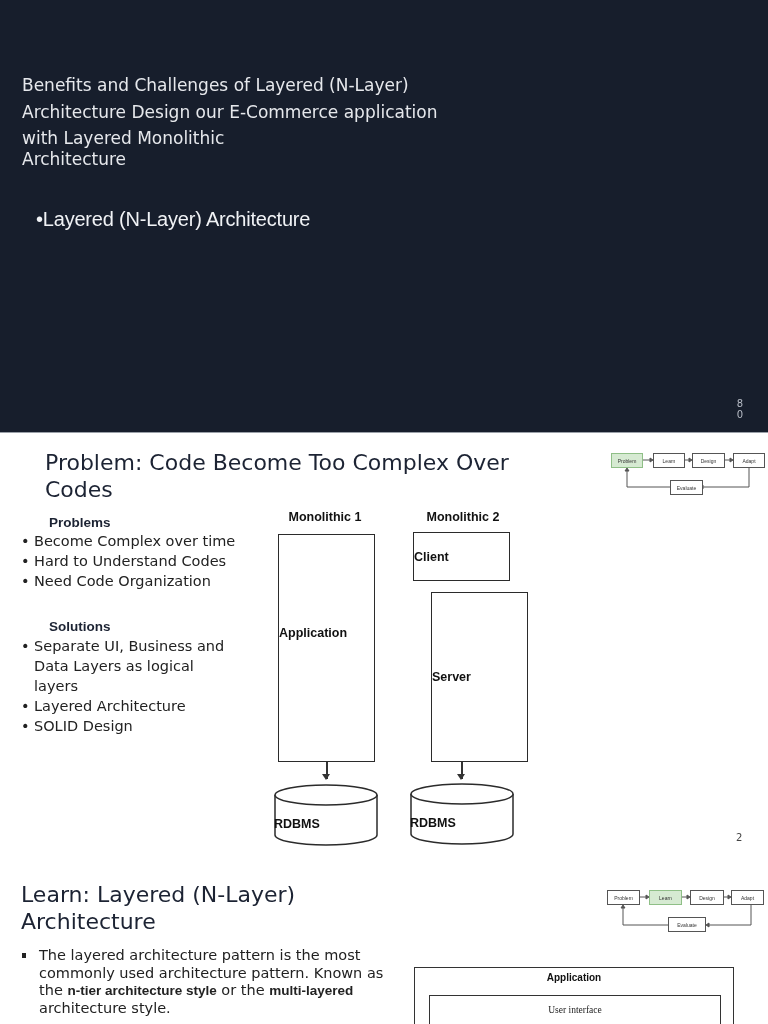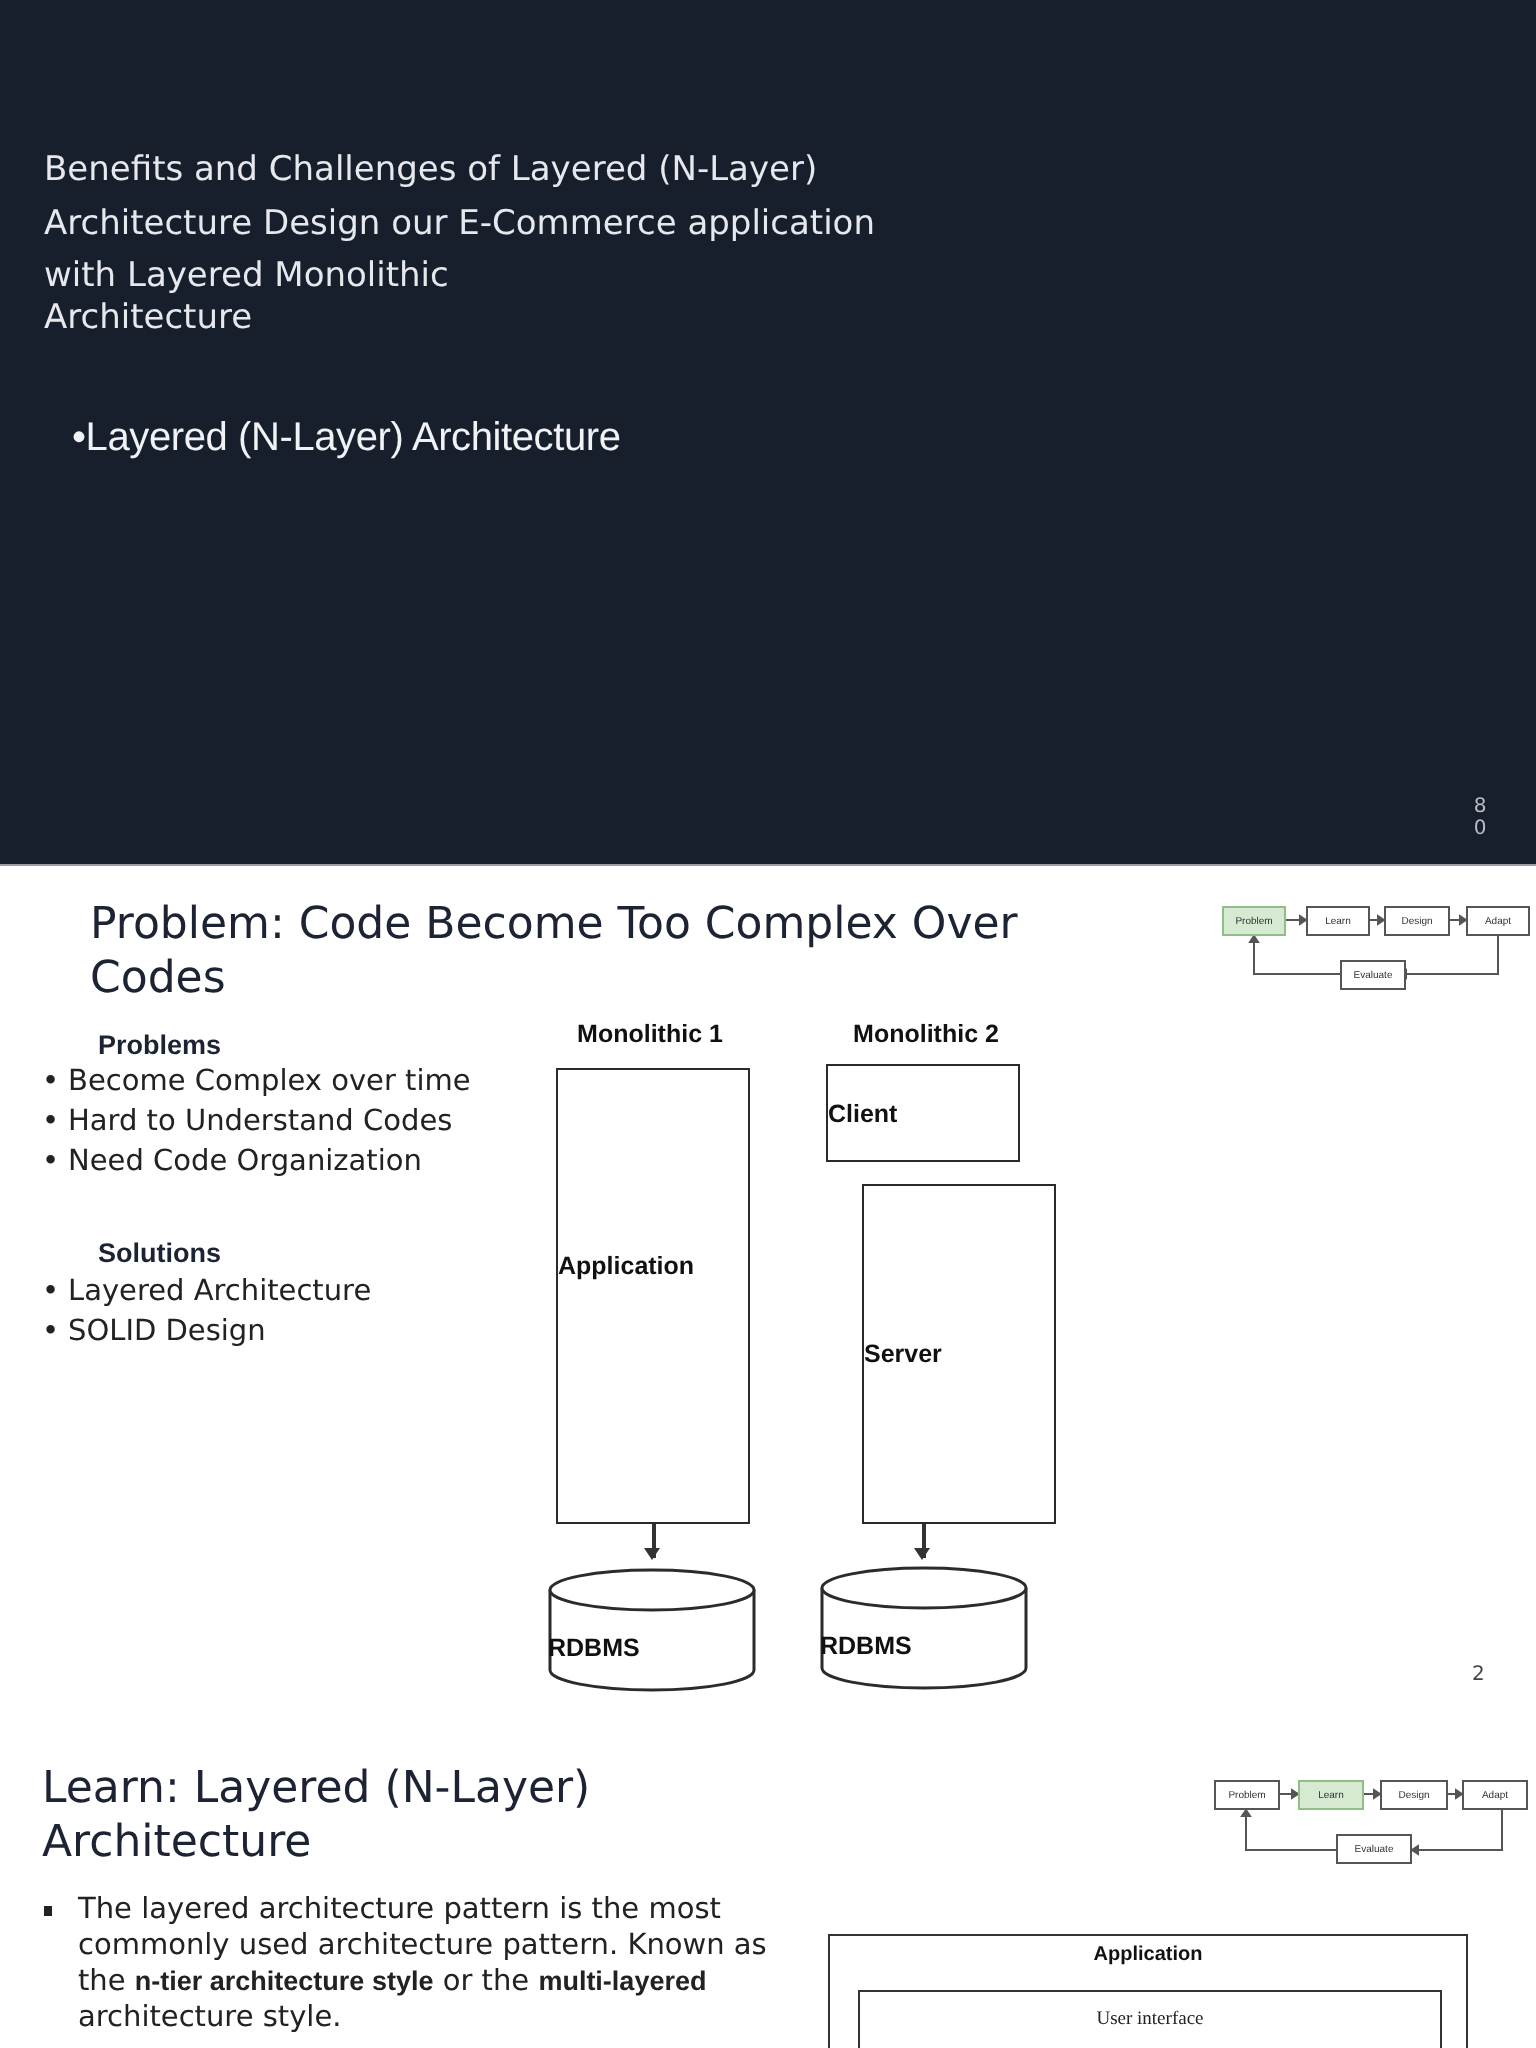--- a/index.html
+++ b/index.html
@@ -111,20 +111,21 @@
 
   <div class="section-label" style="left:21px; top:515px;">Problems</div>
   <ul class="bullets" style="left:21px; top:531px; width:240px;">
     <li>Become Complex over time</li>
     <li>Hard to Understand Codes</li>
     <li>Need Code Organization</li>
   </ul>
 
   <div class="section-label" style="left:21px; top:619px;">Solutions</div>
   <ul class="bullets" style="left:21px; top:636px; width:215px;">
+    <li>Separate UI, Business and Data  Layers as logical layers</li>
     <li>Layered Architecture</li>
     <li>SOLID Design</li>
   </ul>
 
   <div class="diag-label" style="left:270px; top:510px; width:110px;">Monolithic 1</div>
   <div class="diag-label" style="left:408px; top:510px; width:110px;">Monolithic 2</div>
 
   <div class="box" style="left:278px; top:534px; width:97px; height:228px;">
     <span style="margin-top:-30px">Application</span>
   </div>

